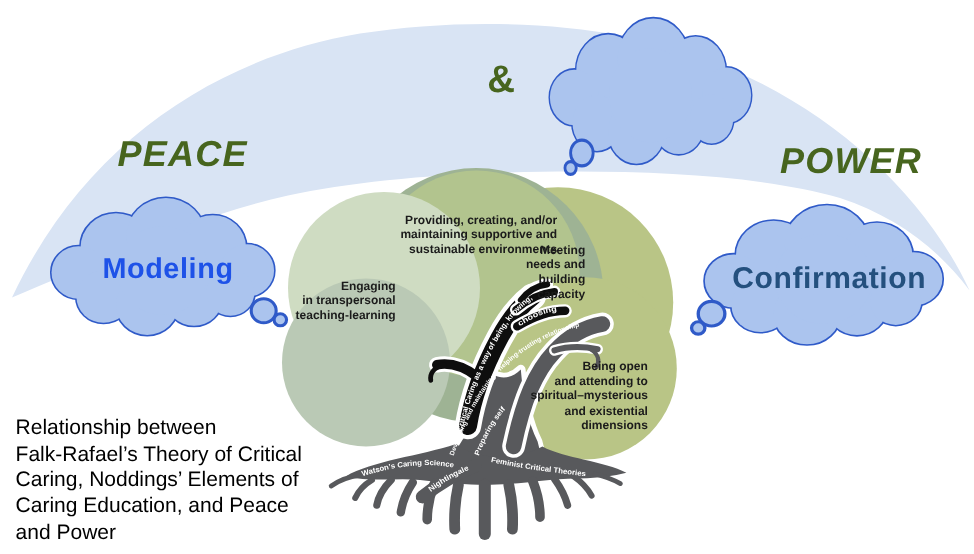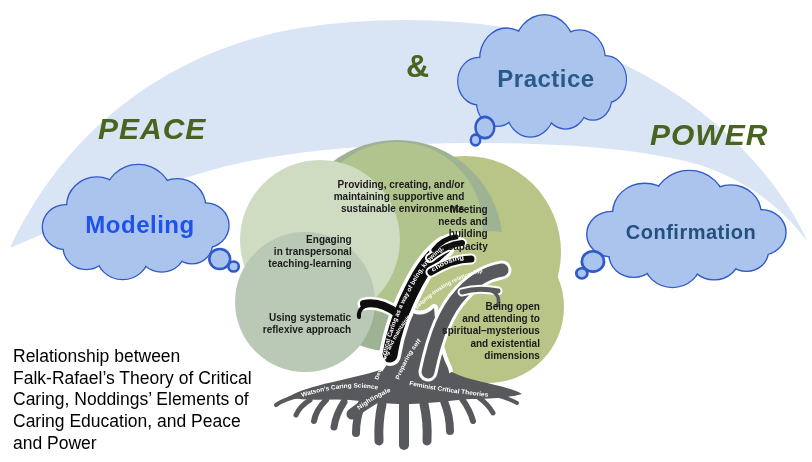--- a/index.html
+++ b/index.html
@@ -17,21 +17,21 @@
   .ampersand{position:absolute;color:var(--green-word);font-weight:bold;font-style:normal;
              font-size:32px;}
 
   
   .cloud{position:absolute;display:flex;align-items:center;justify-content:center;}
   .cloud > svg{position:absolute;inset:0;width:100%;height:100%;}
   .cloud-label{position:relative;font-weight:bold;font-size:24px;letter-spacing:.5px;}
   .cloud.dialogue .cloud-label{color:var(--dialogue-label);}
   .cloud.practice .cloud-label{color:var(--practice-label);}
   .cloud.modeling .cloud-label{color:var(--modeling-label);}
-  .cloud.confirmation .cloud-label{color:var(--confirmation-label);font-size:20px;}
+  .cloud.confirmation .cloud-label{color:var(--confirmation-label);font-size:25px;}
   .cs circle{fill:var(--cloud-fill);stroke:var(--cloud-stroke);stroke-width:3;}
   .cf circle{fill:var(--cloud-fill);}
   .tail circle{fill:var(--cloud-fill);stroke:var(--cloud-stroke);stroke-width:3;}
 
   
   #tree-svg{position:absolute;left:0;top:0;}
   .cnp-big{fill:var(--canopy-big);}
   .cnp-yellow{fill:var(--canopy-yellow);}
   .cnp-light{fill:var(--canopy-light);}
   .cnp-top{fill:var(--canopy-top);}
@@ -189,41 +189,38 @@
     <text class="curve-text t-root"><textPath href="#p-feminist" textLength="80" lengthAdjust="spacingAndGlyphs">Feminist Critical Theories</textPath></text>
   </svg>
 
   <div class="canopy-label" style="left:399px;top:197px">Providing, creating, and/or
 maintaining supportive and
 sustainable environments</div>
   <div class="canopy-label" style="left:463px;top:228px">Meeting
 needs and
 building
 capacity</div>
-  <div class="canopy-label" style="left:310px;top:252px">Engaging
+  <div class="canopy-label" style="left:288px;top:252px">Engaging
 in transpersonal
 teaching-learning</div>
-  <div class="canopy-label" style="left:307px;top:324px">Using systematic
-reflexive approach</div>
   <div class="canopy-label" style="left:491px;top:331px">Being open
 and attending to
 spiritual–mysterious
 and existential
 dimensions</div>
 
 
   <div class="cloud practice" style="left:452px;top:10px;width:188px;height:138px">
     <svg viewBox="0 0 240 155" preserveAspectRatio="none">
       <use href="#cloud-body"></use>
       <g class="tail">
         <circle cx="42" cy="132" r="12"></circle>
           <circle cx="30" cy="146" r="6"></circle>
       </g>
     </svg>
-    <div class="cloud-label">Practice</div>
   </div>
 
   <div class="cloud modeling" style="left:36px;top:160px;width:208px;height:130px">
     <svg viewBox="0 0 240 155" preserveAspectRatio="none">
       <use href="#cloud-body"></use>
       <g class="tail">
         <circle cx="212" cy="118" r="12"></circle>
           <circle cx="228" cy="127" r="6"></circle>
       </g>
     </svg>

